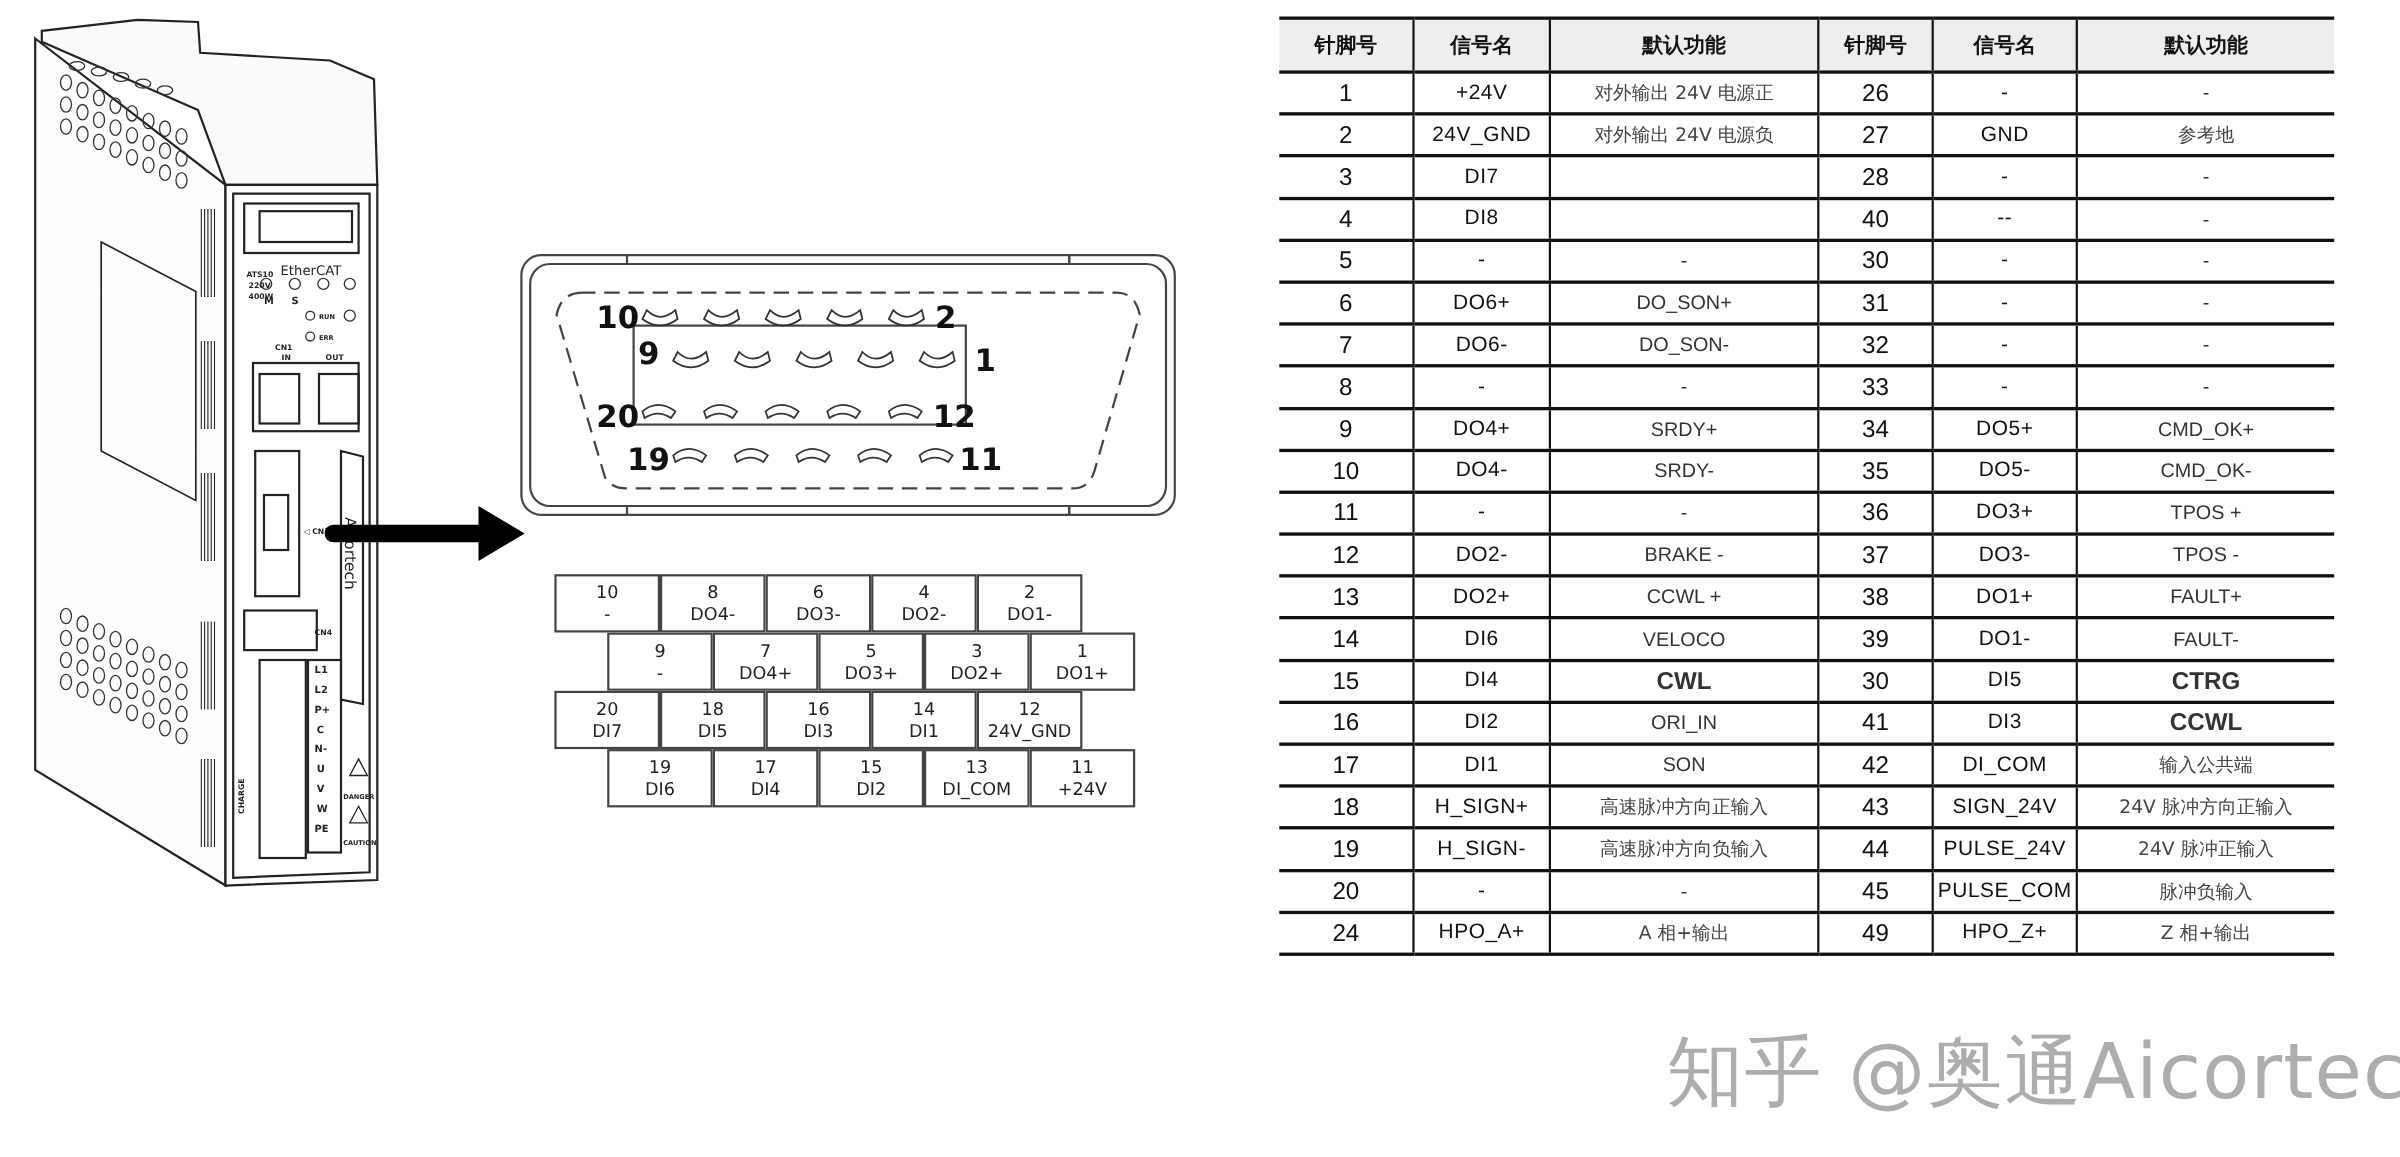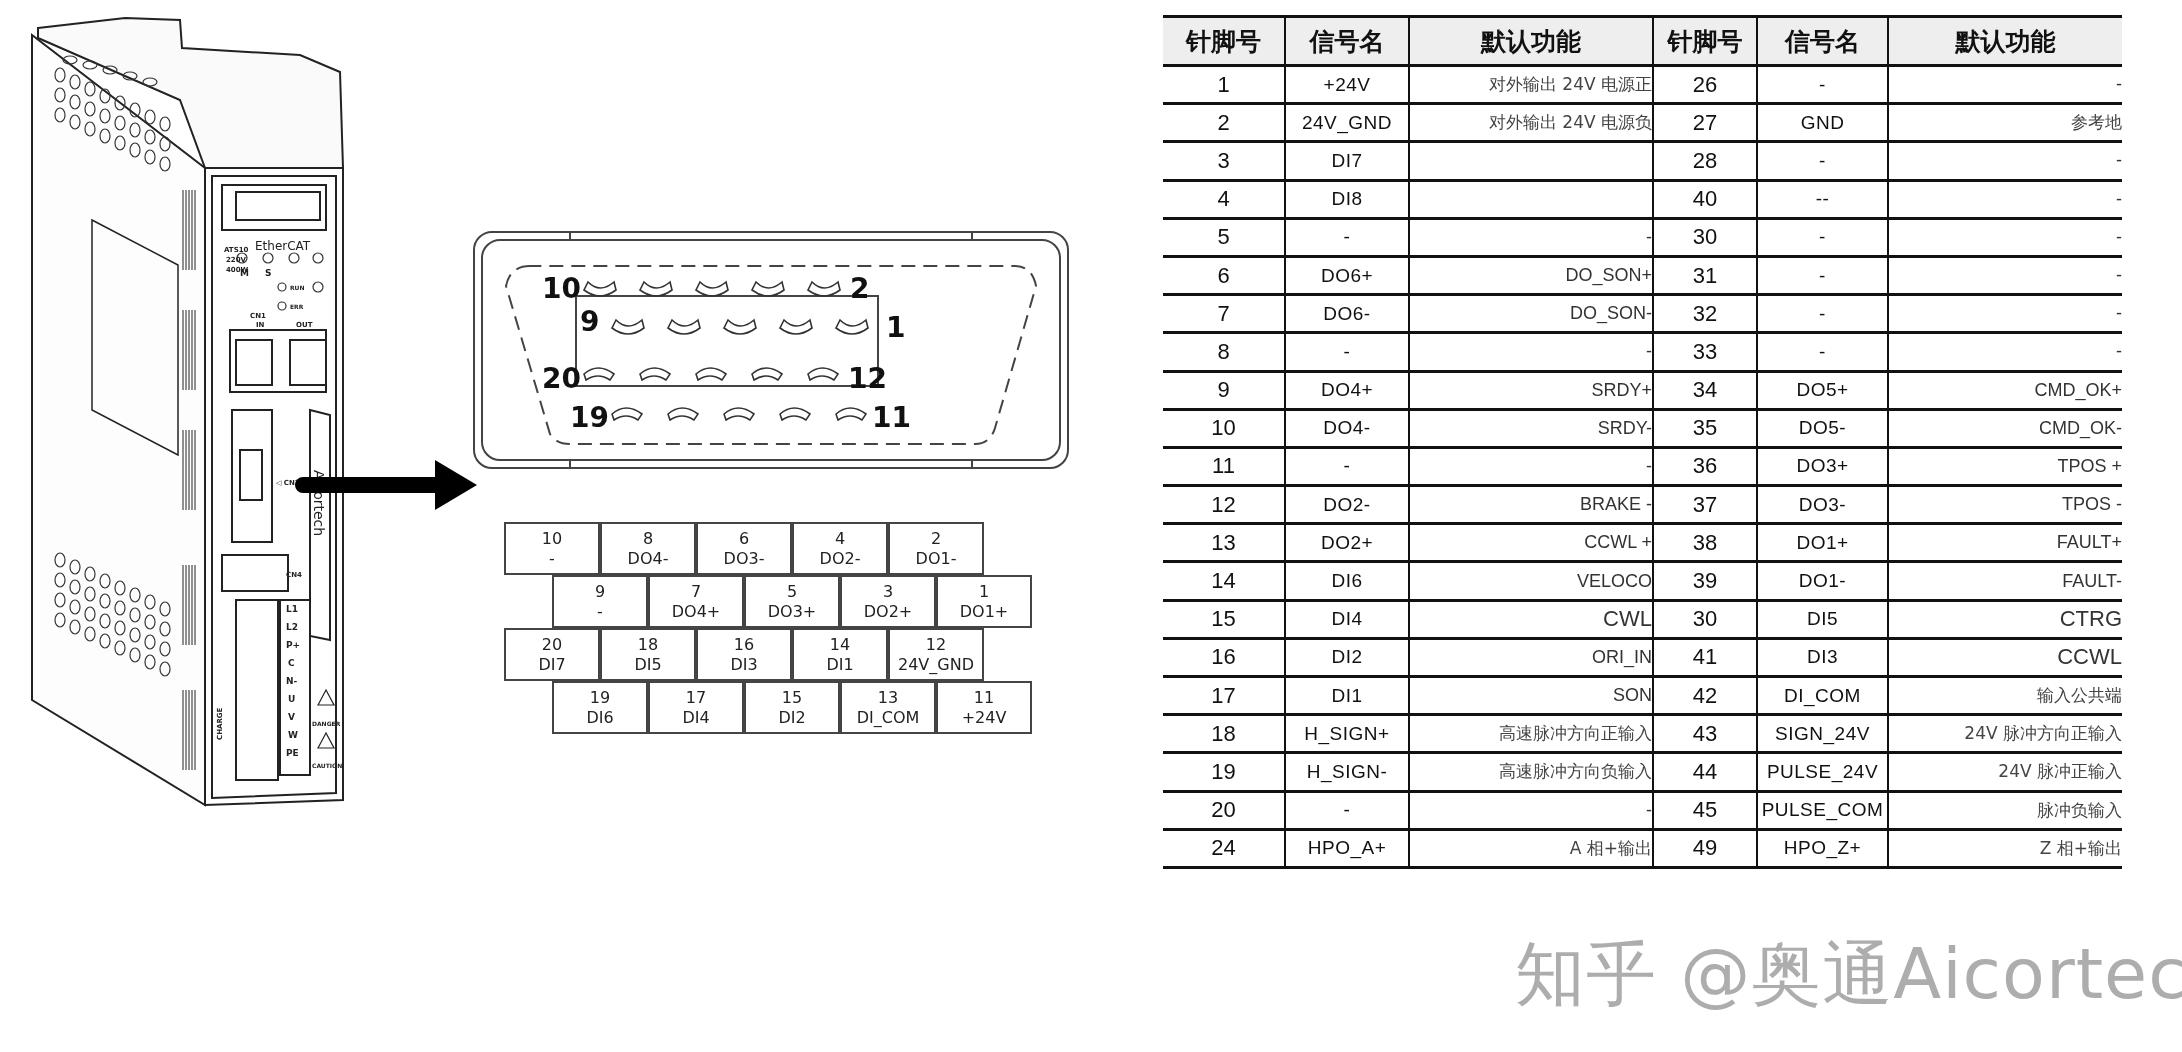--- a/index.html
+++ b/index.html
@@ -18,27 +18,27 @@
 
   
   #pin-grid { left:0; top:0; width:0; height:0; }
   .pcell { position:absolute; width:96px; height:53px; border:2px solid #444; box-sizing:border-box; background:#fff; text-align:center; font-family:"DejaVu Sans", sans-serif; font-size:16px; line-height:20px; color:#222; padding-top:5px; margin-left:-1px; margin-top:-1px; }
   .pcell span { display:block; }
 
   
   #pin-table { left:1163px; top:15px; width:959px; border-collapse:collapse; table-layout:fixed; }
   #pin-table th, #pin-table td { border-left:2px solid #111; border-bottom:3px solid #111; text-align:center; padding:0; overflow:hidden; white-space:nowrap; }
   #pin-table tr > *:first-child { border-left:none; }
-  #pin-table thead th { height:46px; background:#eeeeee; font-weight:bold; font-size:25px; font-family:"DejaVu Sans", sans-serif; border-top:3px solid #111; color:#111; }
+  #pin-table thead th { height:46px; background:#eeeeee; font-weight:bold; font-size:19px; font-family:"DejaVu Sans", sans-serif; border-top:3px solid #111; color:#111; }
   #pin-table tbody td { height:35.2px; font-size:19px; font-family:"DejaVu Sans", sans-serif; color:#111; }
   #pin-table td.num { font-family:"Liberation Sans", sans-serif; font-size:22px; }
   #pin-table td.sig { font-family:"Liberation Sans", sans-serif; font-size:19px; letter-spacing:0.5px; }
-  #pin-table td.fn  { font-family:"Liberation Sans", sans-serif; font-size:18px; color:#333;text-align:right; }
+  #pin-table td.fn  { font-family:"Liberation Sans", sans-serif; font-size:18px; color:#333; }
   #pin-table td.fn.cjk { font-family:"DejaVu Sans", sans-serif; font-size:17px; color:#444; }
-  #pin-table td.big { font-size:22px; font-weight:normal; }
+  #pin-table td.big { font-size:22px; font-weight:bold; }
 
   #watermark { left:1515px; top:928px; font-family:"DejaVu Sans", sans-serif; font-size:70px; color:rgba(150,150,150,0.78); white-space:nowrap; letter-spacing:1px; pointer-events:none; }
 </style>
 </head>
 <body>
 
 <svg id="device" class="abs" viewBox="0 0 480 840" width="480" height="840">
   <g fill="none" stroke="#222" stroke-width="2">
 
     <path d="M38 28 L125 18 L180 20 L182 48 L300 55 L340 72 L343 168 L205 168 L180 100 L38 38 Z" fill="#fafafa"></path>

